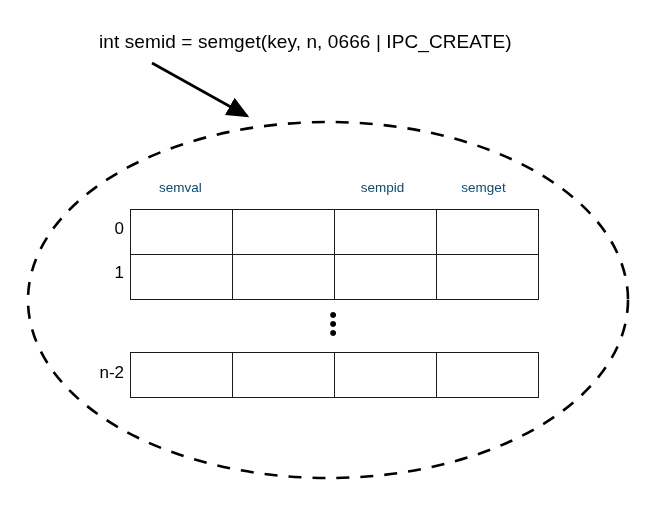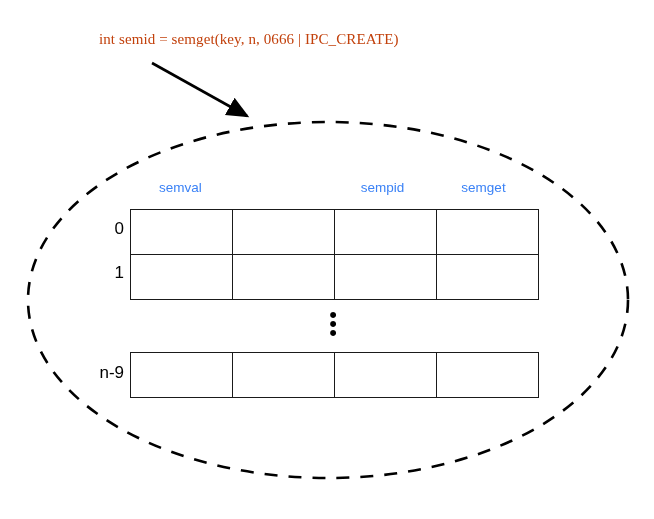--- a/index.html
+++ b/index.html
@@ -20,34 +20,34 @@
     position: absolute;
     left: 0;
     top: 0;
     width: 654px;
     height: 519px;
   }
   .code-caption {
     position: absolute;
     left: 99px;
     top: 31px;
-    font-family: Liberation Serif, serif;
-    font-size: 15px;
-    color: #c2410c;
+    font-family: Liberation Sans, sans-serif;
+    font-size: 19px;
+    color: #000000;
     white-space: nowrap;
     letter-spacing: 0.1px;
   }
   .col-header {
     position: absolute;
     top: 180px;
     width: 101px;
     text-align: center;
     font-family: "Liberation Sans", sans-serif;
     font-size: 13.5px;
-    color: #3b82f6;
+    color: #0c4a6e;
     white-space: nowrap;
   }
   .row-label {
     position: absolute;
     width: 46px;
     text-align: right;
     font-family: "Liberation Sans", sans-serif;
     font-size: 17px;
     color: #000000;
     white-space: nowrap;
@@ -97,21 +97,21 @@
   </svg>
 
   <div class="code-caption">int semid = semget(key, n, 0666 | IPC_CREATE)</div>
 
   <div class="col-header" style="left:130px;">semval</div>
   <div class="col-header" style="left:332px;">sempid</div>
   <div class="col-header" style="left:433px;">semget</div>
 
   <div class="row-label" style="left:78px; top:219px;">0</div>
   <div class="row-label" style="left:78px; top:263px;">1</div>
-  <div class="row-label" style="left:78px; top:363px;">n-9</div>
+  <div class="row-label" style="left:78px; top:363px;">n-2</div>
 
   <table class="grid-table" id="table-top">
     <tbody>
       <tr>
         <td></td>
         <td></td>
         <td></td>
         <td></td>
       </tr>
       <tr>

